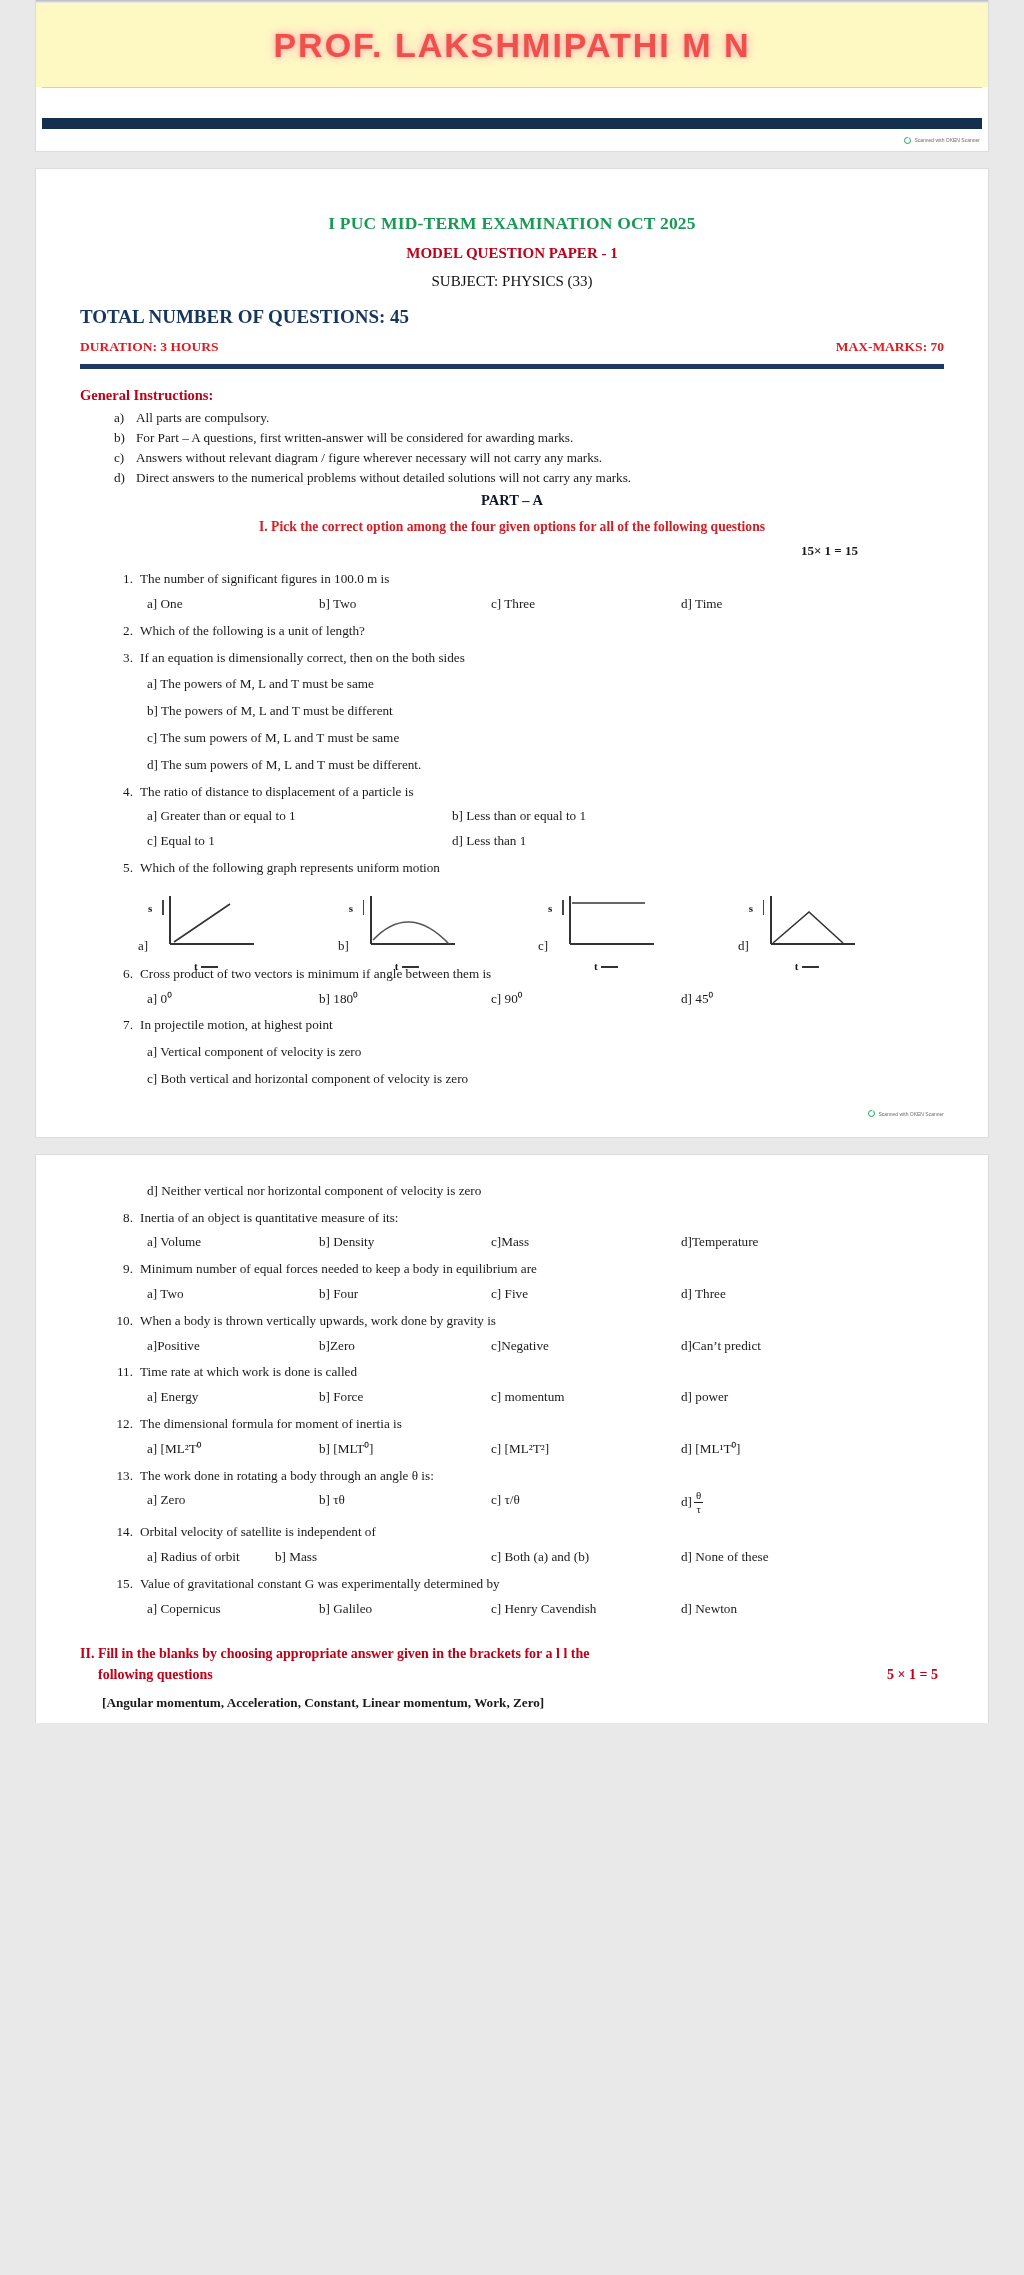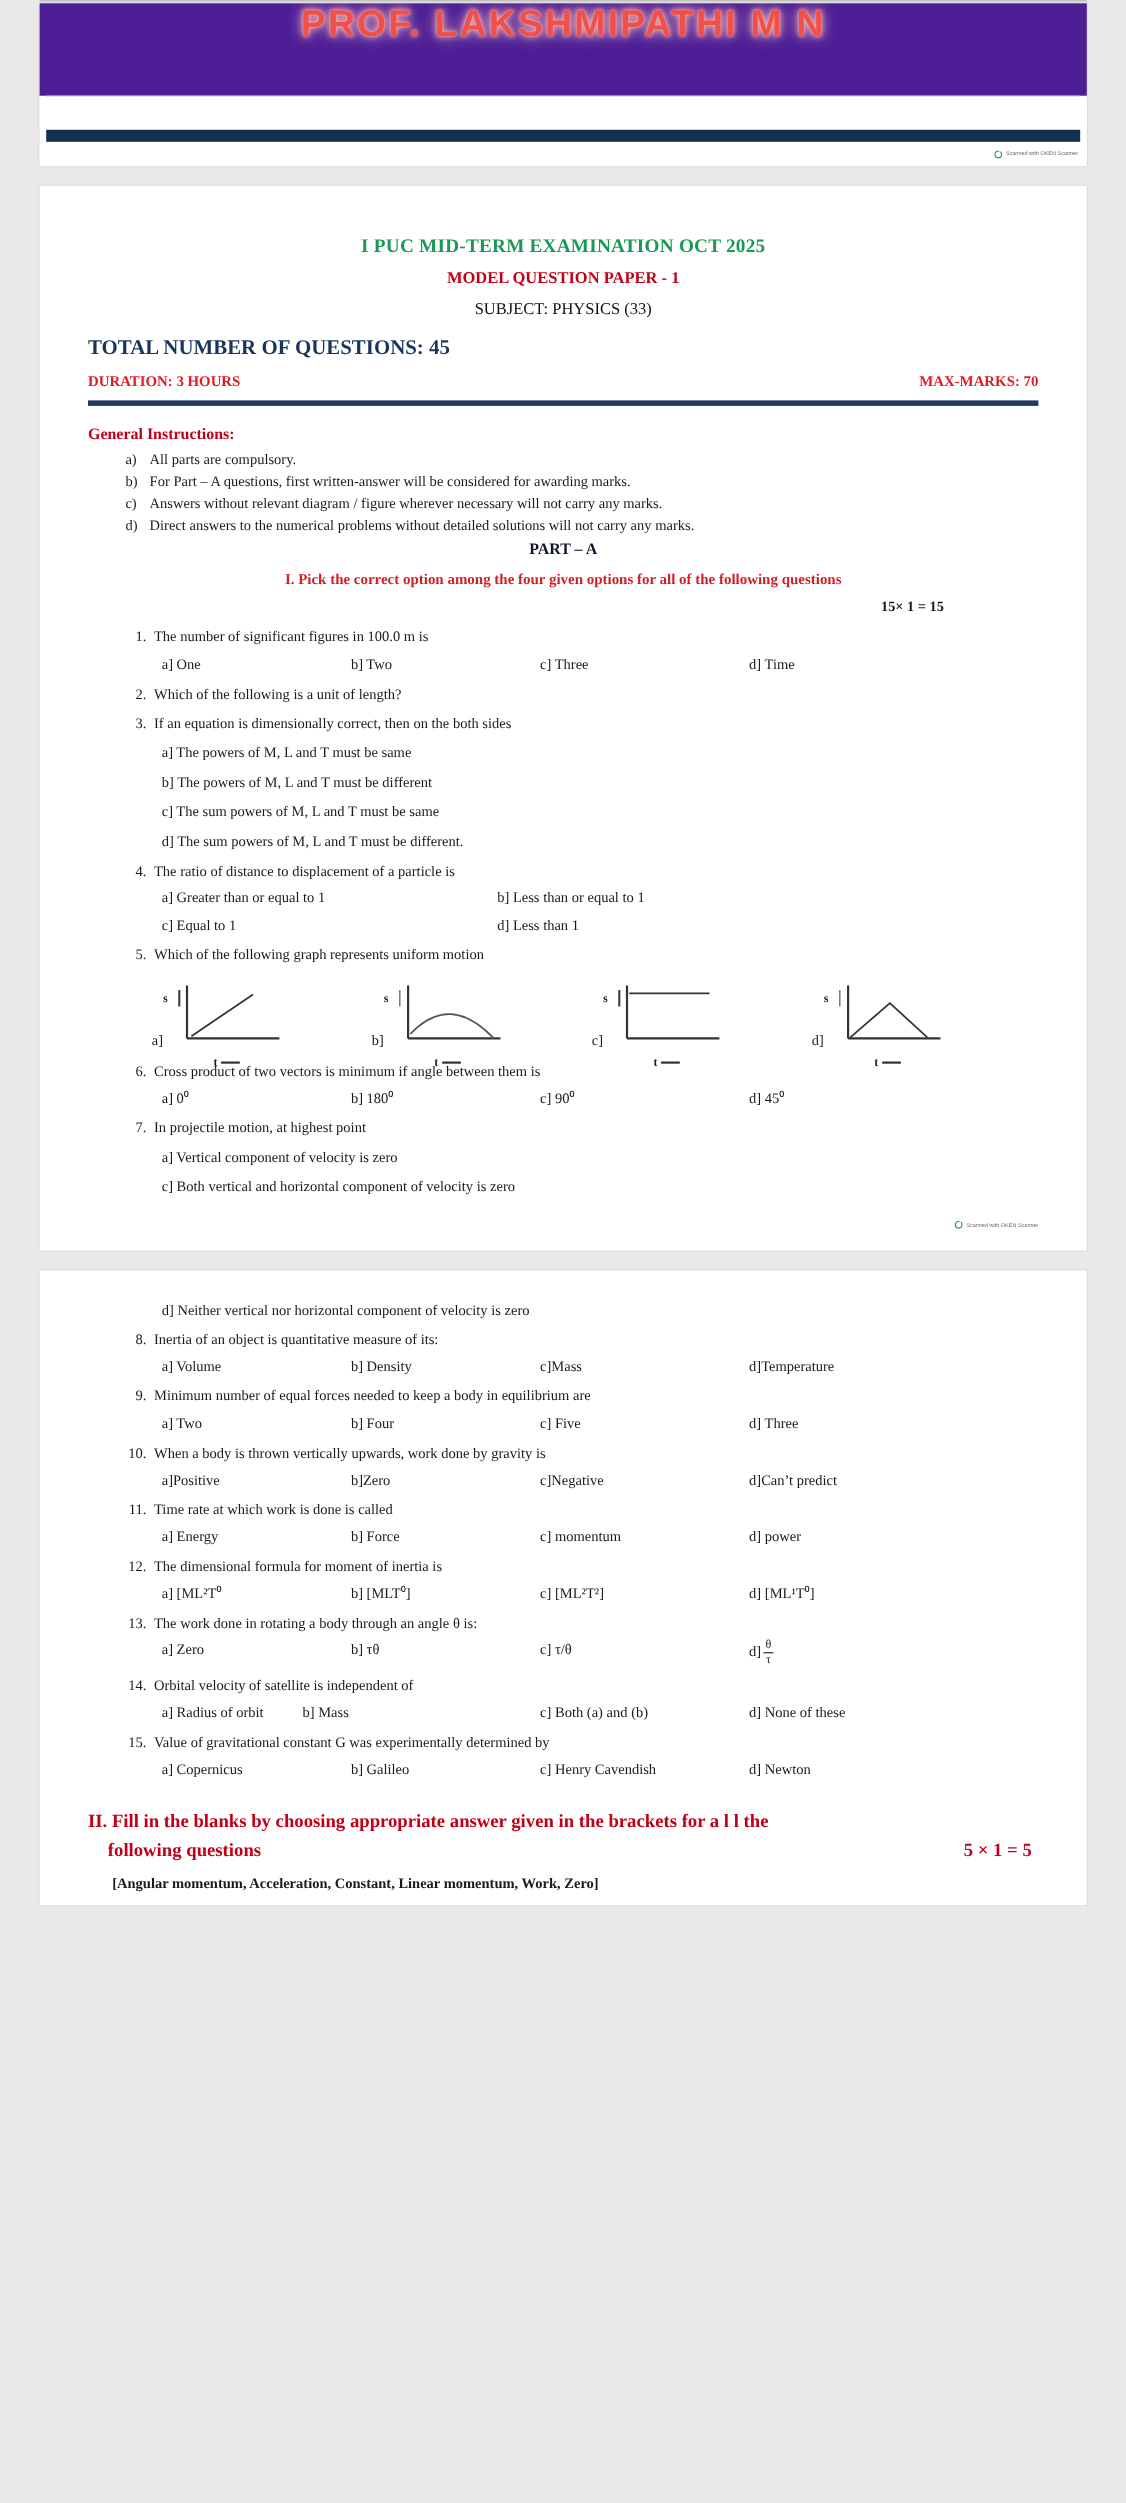--- a/index.html
+++ b/index.html
@@ -25,23 +25,23 @@
     box-shadow: 0 0 0 1px #dcdcdc;
   }
   .banner-top-rule {
     height: 3px;
     background: linear-gradient(to bottom, #b9b9b9, #ededed);
     width: 100%;
   }
   .banner-title-area {
     height: 84px;
     display: flex;
-    align-items: flex-start;
+    align-items: center;
     justify-content: center;
-    background: #4c1d95;
+    background: #fef9c3;
   }
   .banner-title {
     font-family: "Liberation Sans", sans-serif;
     font-weight: bold;
     font-size: 34px;
     letter-spacing: 2px;
     color: #f0504a;
     text-shadow: 0 0 6px #ffb3b0, 0 0 14px #ffc9c7, 0 0 2px #ff8a85;
     white-space: nowrap;
   }
@@ -265,21 +265,21 @@
   .g-xlab {
     position:absolute; left: 44px; bottom: -16px;
     font-size: 11px; font-weight: bold; color:#1a1a1a;
   }
   .g-xlab .arrow { display:inline-block; width: 17px; height:2px; background:#333; vertical-align: middle; margin-left:3px;}
 
   
   .part2-head {
     color:#c00018;
     font-weight:bold;
-    font-size:17px;
+    font-size:14px;
     margin-top: 24px;
     line-height: 1.55;
   }
   .part2-head .ln2 {
     display:flex;
     justify-content: space-between;
     padding-left: 18px;
     padding-right: 6px;
   }
   .bracket-line {

